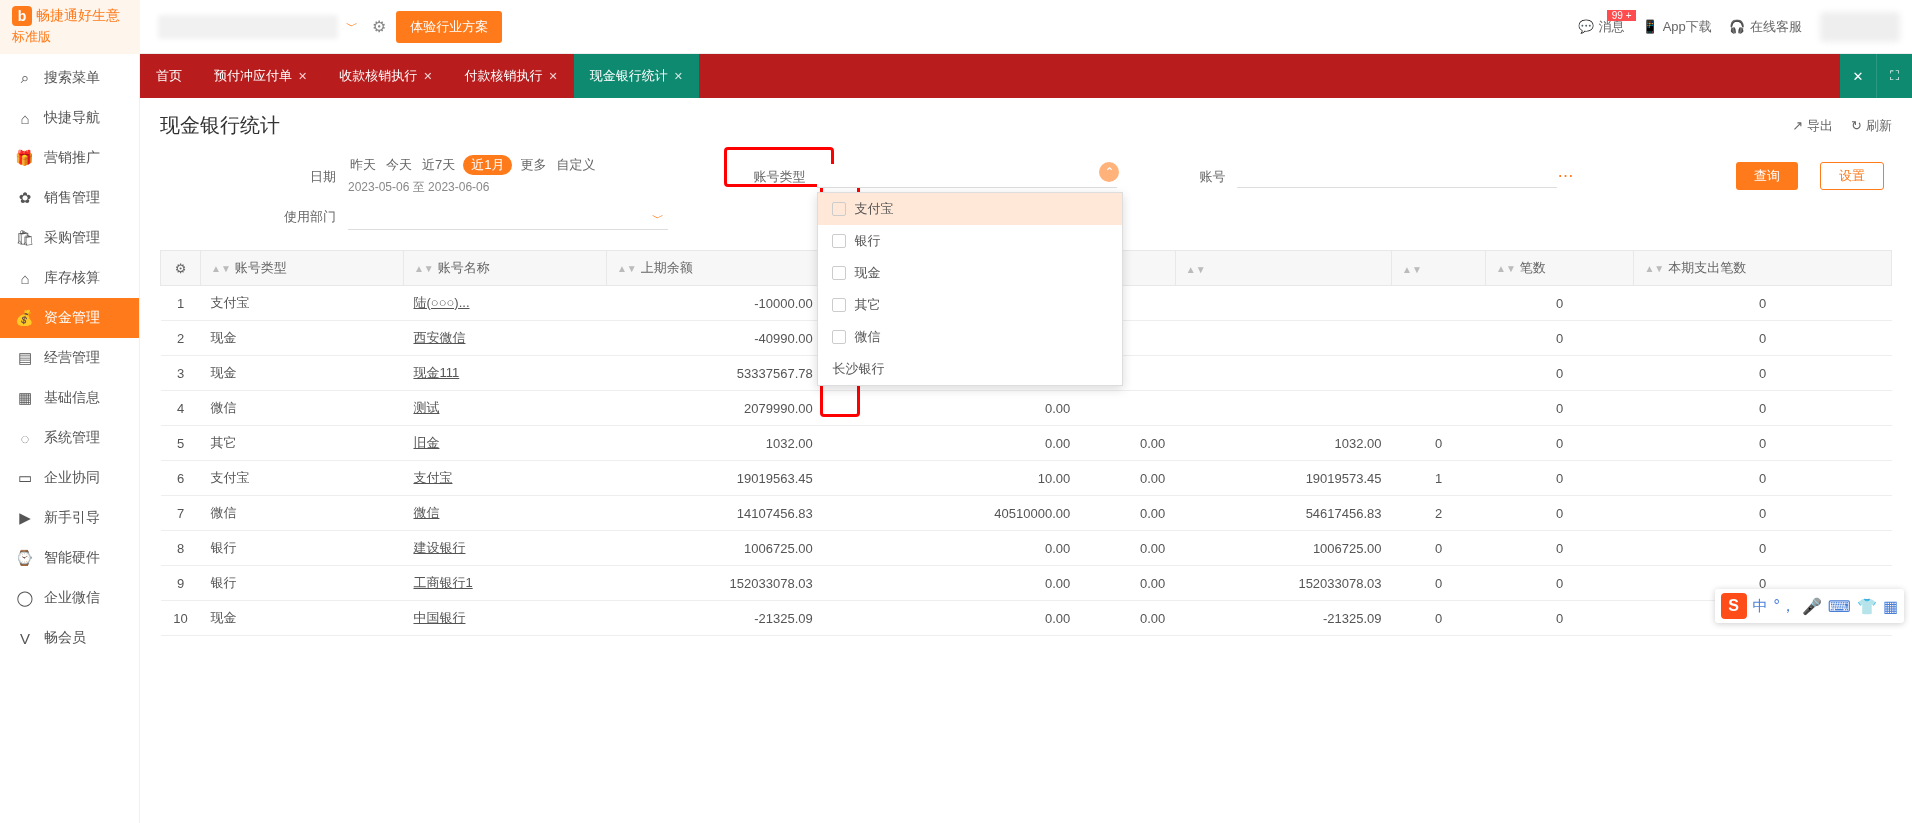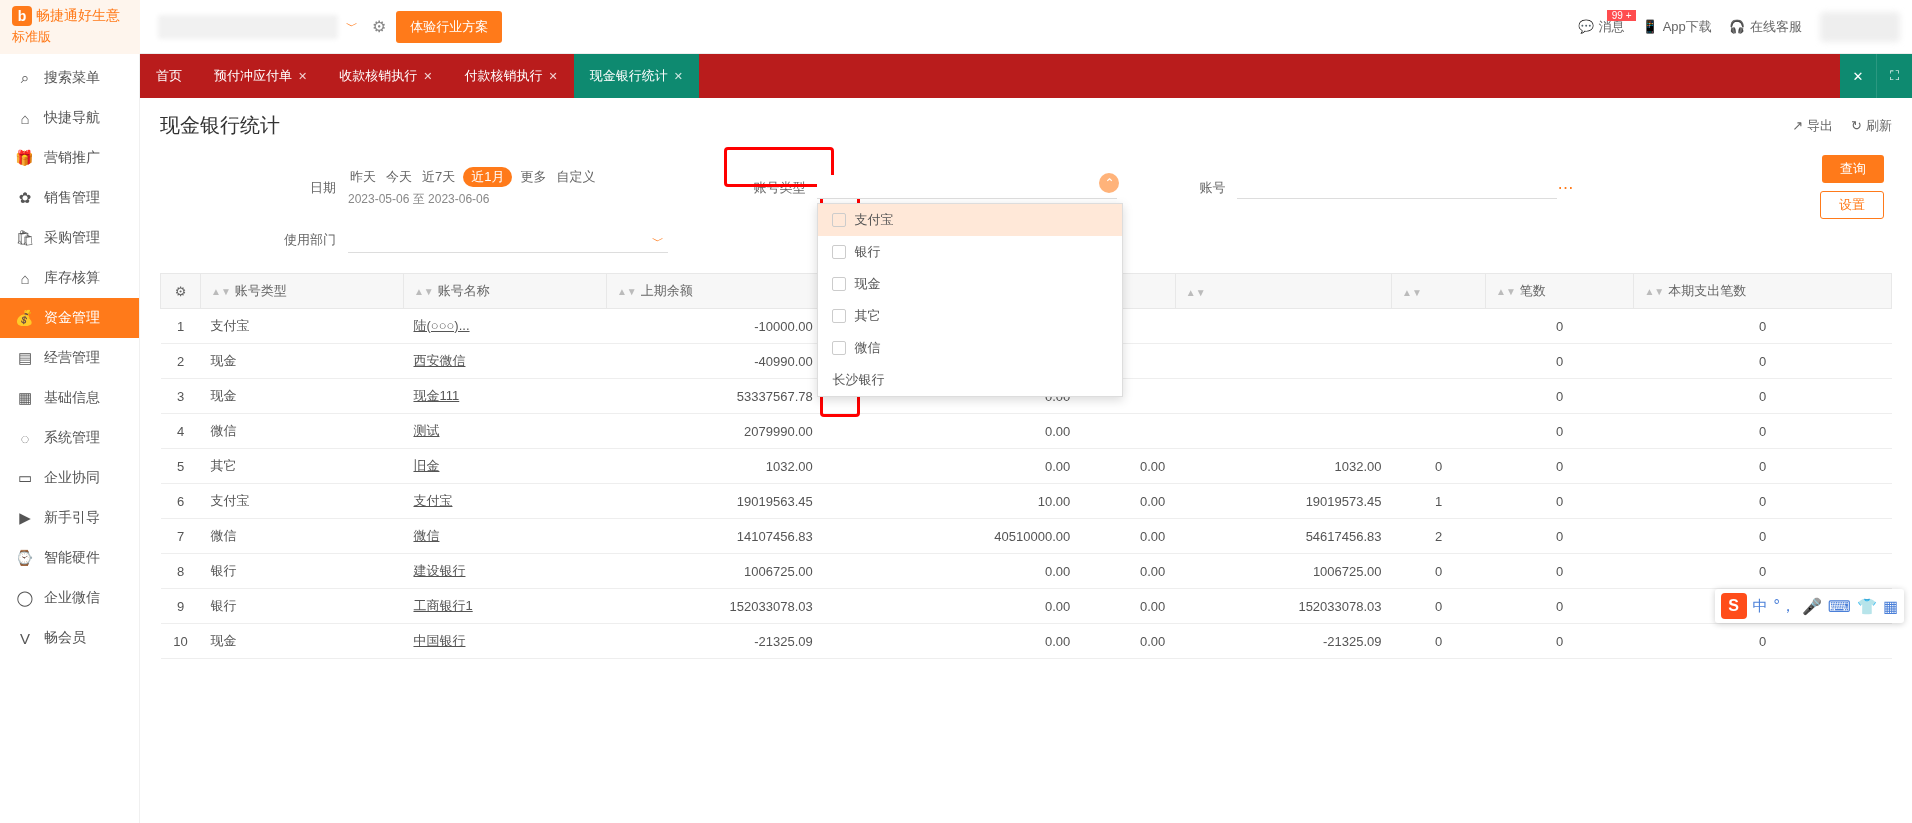--- a/index.html
+++ b/index.html
@@ -54,21 +54,21 @@
 .f-input { width: 100%; border: none; border-bottom: 1px solid #ddd; padding: 4px 24px 4px 4px; font-size: 13px; outline: none; }
 .input-caret { position: absolute; right: 4px; top: 4px; color: #ff7a1a; font-size: 12px; }
 .collapse-btn { width: 20px; height: 20px; background: #ffb37a; border-radius: 50%; color: #fff; display: flex; align-items: center; justify-content: center; font-size: 12px; cursor: pointer; }
 
 .highlight-box { position: absolute; border: 3px solid #ff0000; border-radius: 4px; pointer-events: none; }
 .hl1 { top: 0px; left: 584px; width: 110px; height: 40px; }
 .hl2 { top: 36px; left: 680px; width: 40px; height: 234px; }
 
 .btn-query { background: #ff7a1a; color: #fff; border: none; padding: 5px 18px; border-radius: 3px; font-size: 13px; cursor: pointer; }
 .btn-settings { background: #fff; color: #ff7a1a; border: 1px solid #ff7a1a; padding: 4px 18px; border-radius: 3px; font-size: 13px; cursor: pointer; }
-.right-btns { display: flex; flex-direction: column; gap: 8px; align-items: flex-end; margin-left: auto; }
+.right-btns { display: flex; gap: 22px; align-items: center; margin-left: auto; }
 .more-dots { color: #ff7a1a; font-size: 16px; letter-spacing: 2px; cursor: pointer; margin-right: 12px; }
 
 
 .dropdown { position: absolute; top: 38px; left: 692px; width: 306px; background: #fff; border: 1px solid #ddd; box-shadow: 0 3px 10px rgba(0,0,0,0.15); z-index: 10; }
 .dd-body { max-height: 232px; overflow-y: scroll; }
 .dd-item { display: flex; align-items: center; gap: 8px; padding: 7px 14px; font-size: 13px; color: #555; cursor: pointer; }
 .dd-item:first-child { background: #ffe8d8; }
 .dd-check { width: 14px; height: 14px; border: 1px solid #ccc; border-radius: 2px; }
 .dd-body::-webkit-scrollbar { width: 16px; }
 .dd-body::-webkit-scrollbar-track { background: #f0f0f0; }

